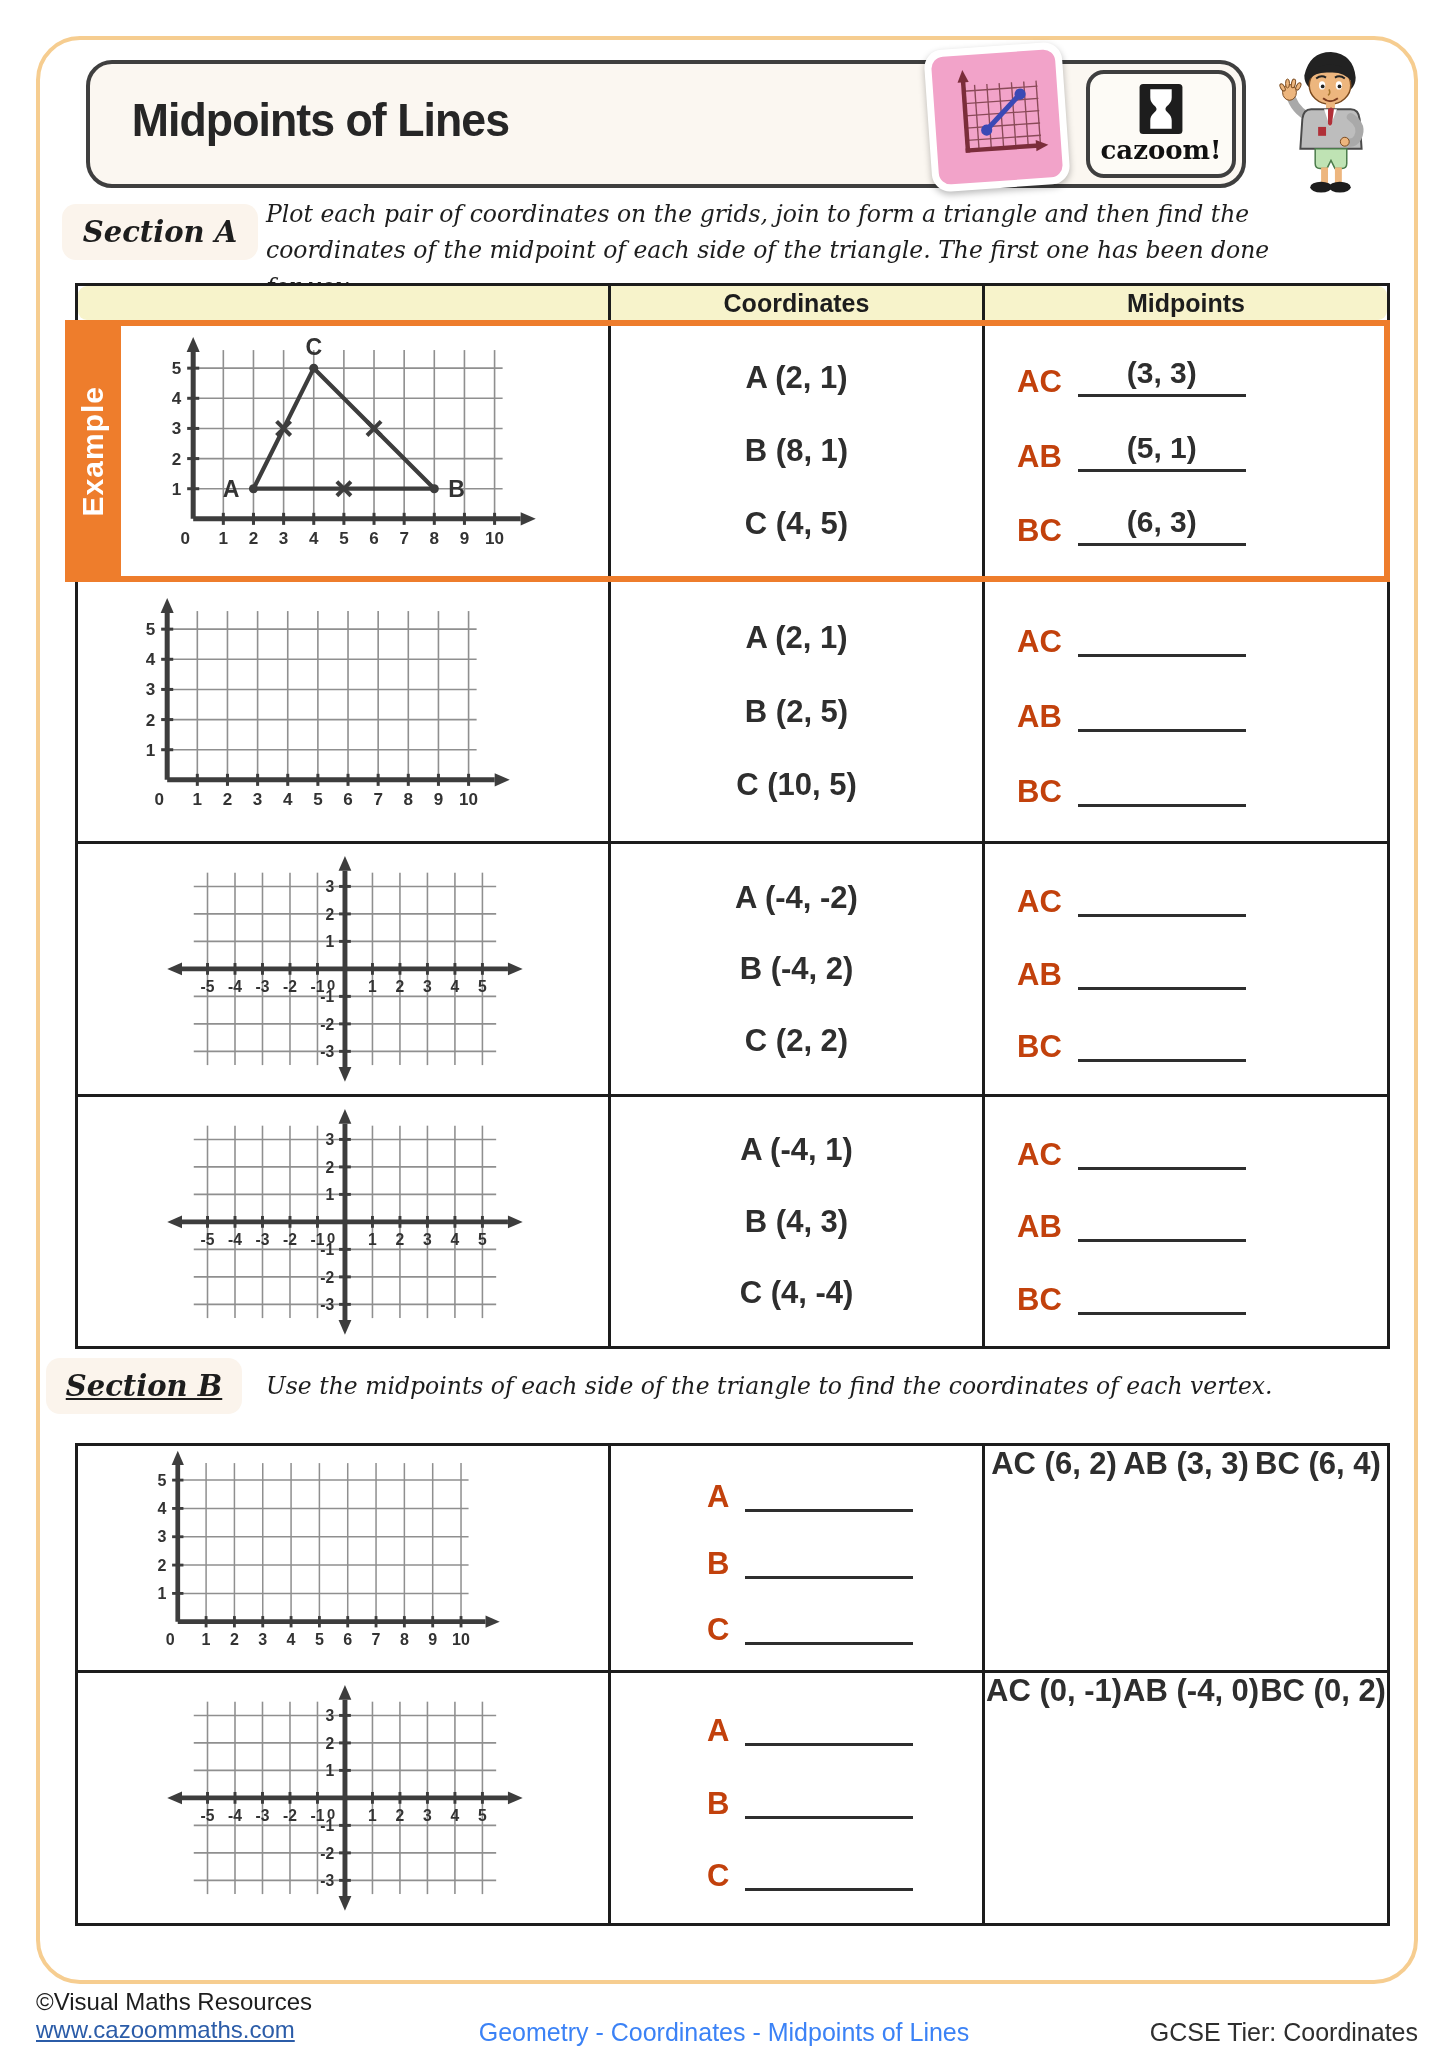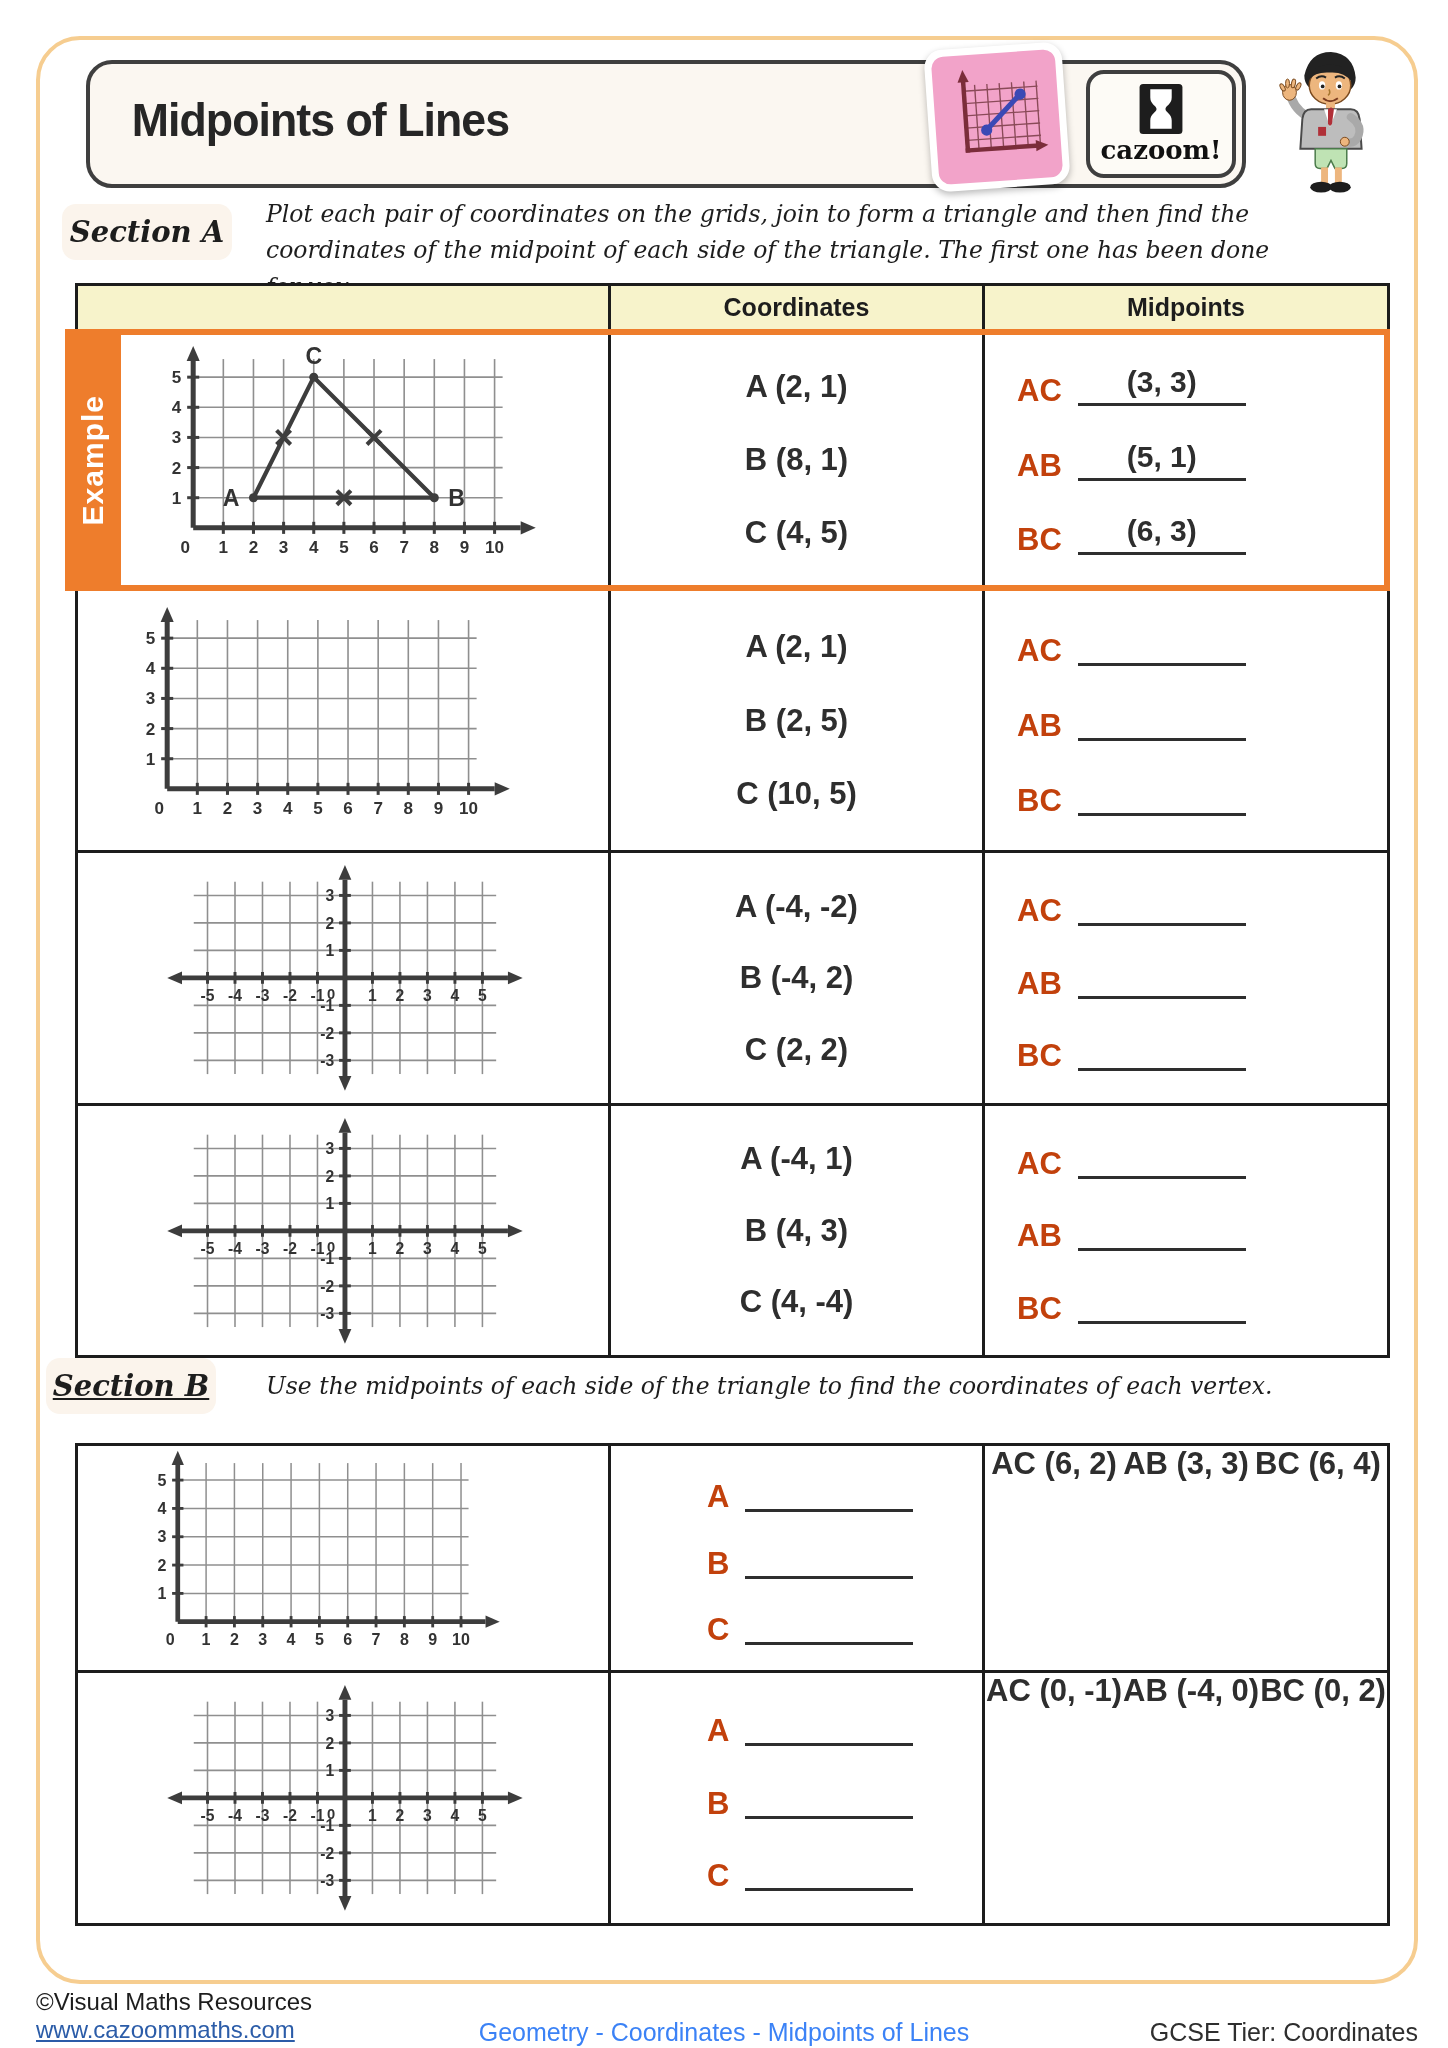--- a/index.html
+++ b/index.html
@@ -25,37 +25,37 @@
 
   
   .logo-box{position:absolute;left:1086px;top:70px;width:150px;height:108px;background:#FDFBF6;
             border:4px solid #3f3f3f;border-radius:18px;z-index:5;display:flex;flex-direction:column;
             align-items:center;justify-content:center;box-sizing:border-box;}
   .logo-text{font-family:"DejaVu Serif",serif;font-weight:bold;font-size:26px;color:#111;margin-top:1px;}
 
   .mascot{position:absolute;left:1248px;top:42px;width:162px;height:158px;z-index:3;}
 
   
-  .sec-label{position:absolute;width:170px;height:56px;background:#FBF4EC;border-radius:14px;
+  .sec-label{position:absolute;width:196px;height:56px;background:#FBF4EC;border-radius:14px;
              display:flex;align-items:center;justify-content:center;
              font-family:"DejaVu Serif",serif;font-style:italic;font-weight:bold;font-size:29px;color:#1d1d1d;}
   .sec-a-label{left:62px;top:204px;}
   .sec-b-label{left:46px;top:1358px;text-decoration:underline;}
   .sec-text{position:absolute;font-family:"DejaVu Serif",serif;font-style:italic;
             font-size:23.5px;color:#1d1d1d;line-height:1.55;}
   .sec-a-text{left:266px;top:196px;width:1020px;}
   .sec-b-text{left:266px;top:1368px;width:1100px;}
 
   
   .wtable{position:absolute;left:75px;width:1315px;border:3px solid #1c1c1c;box-sizing:border-box;background:#fff;}
   .tableA{top:283px;}
   .tableB{top:1443px;}
   .trow{display:grid;grid-template-columns:530px 374px 405px;position:relative;border-top:3px solid #1c1c1c;}
   .trow:first-child{border-top:none;}
-  .thead{height:43px;background:#F7F3CB;}
+  .thead{height:34px;background:#F7F3CB;border-radius:9px;}
   .hc{display:flex;align-items:center;justify-content:center;font-weight:bold;font-size:25px;color:#1d1d1d;}
   .cell{box-sizing:border-box;}
   .c2,.c3{border-left:3px solid #1c1c1c;}
   .cell-grid{display:flex;align-items:center;justify-content:center;}
   .gw{line-height:0;}
   .gw svg{display:block;}
   .gw-std{width:432px;}
   .gw-compact{width:406px;}
 
   .cell-coords{display:flex;flex-direction:column;justify-content:space-evenly;align-items:center;

